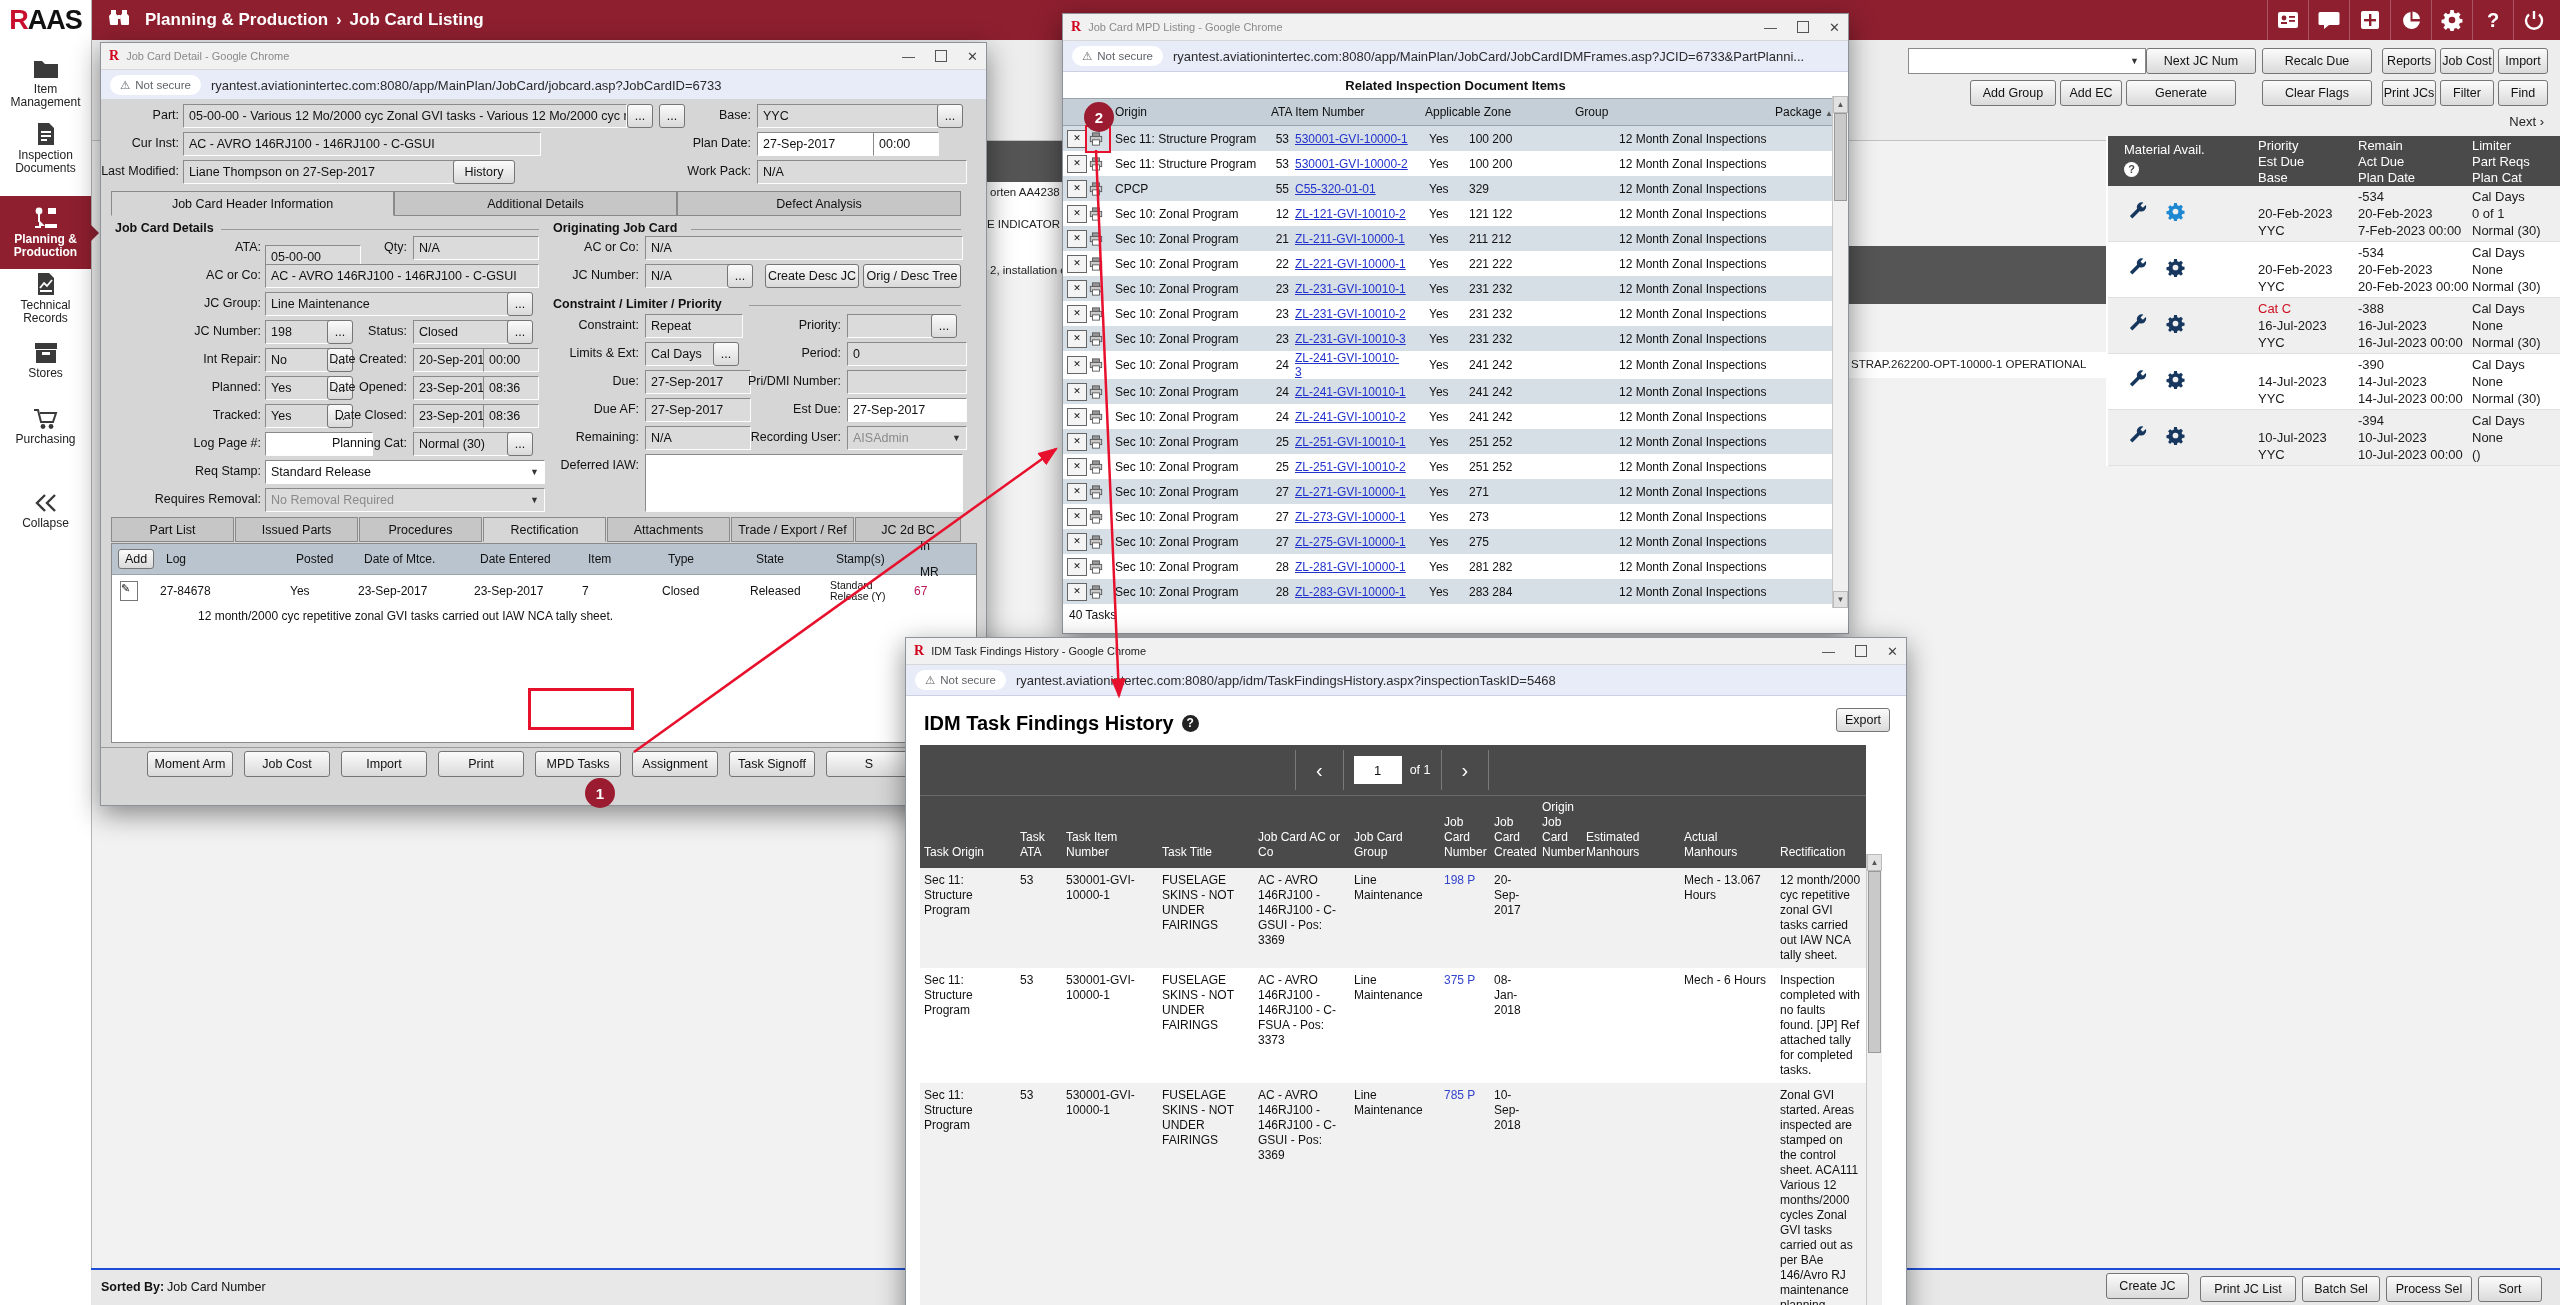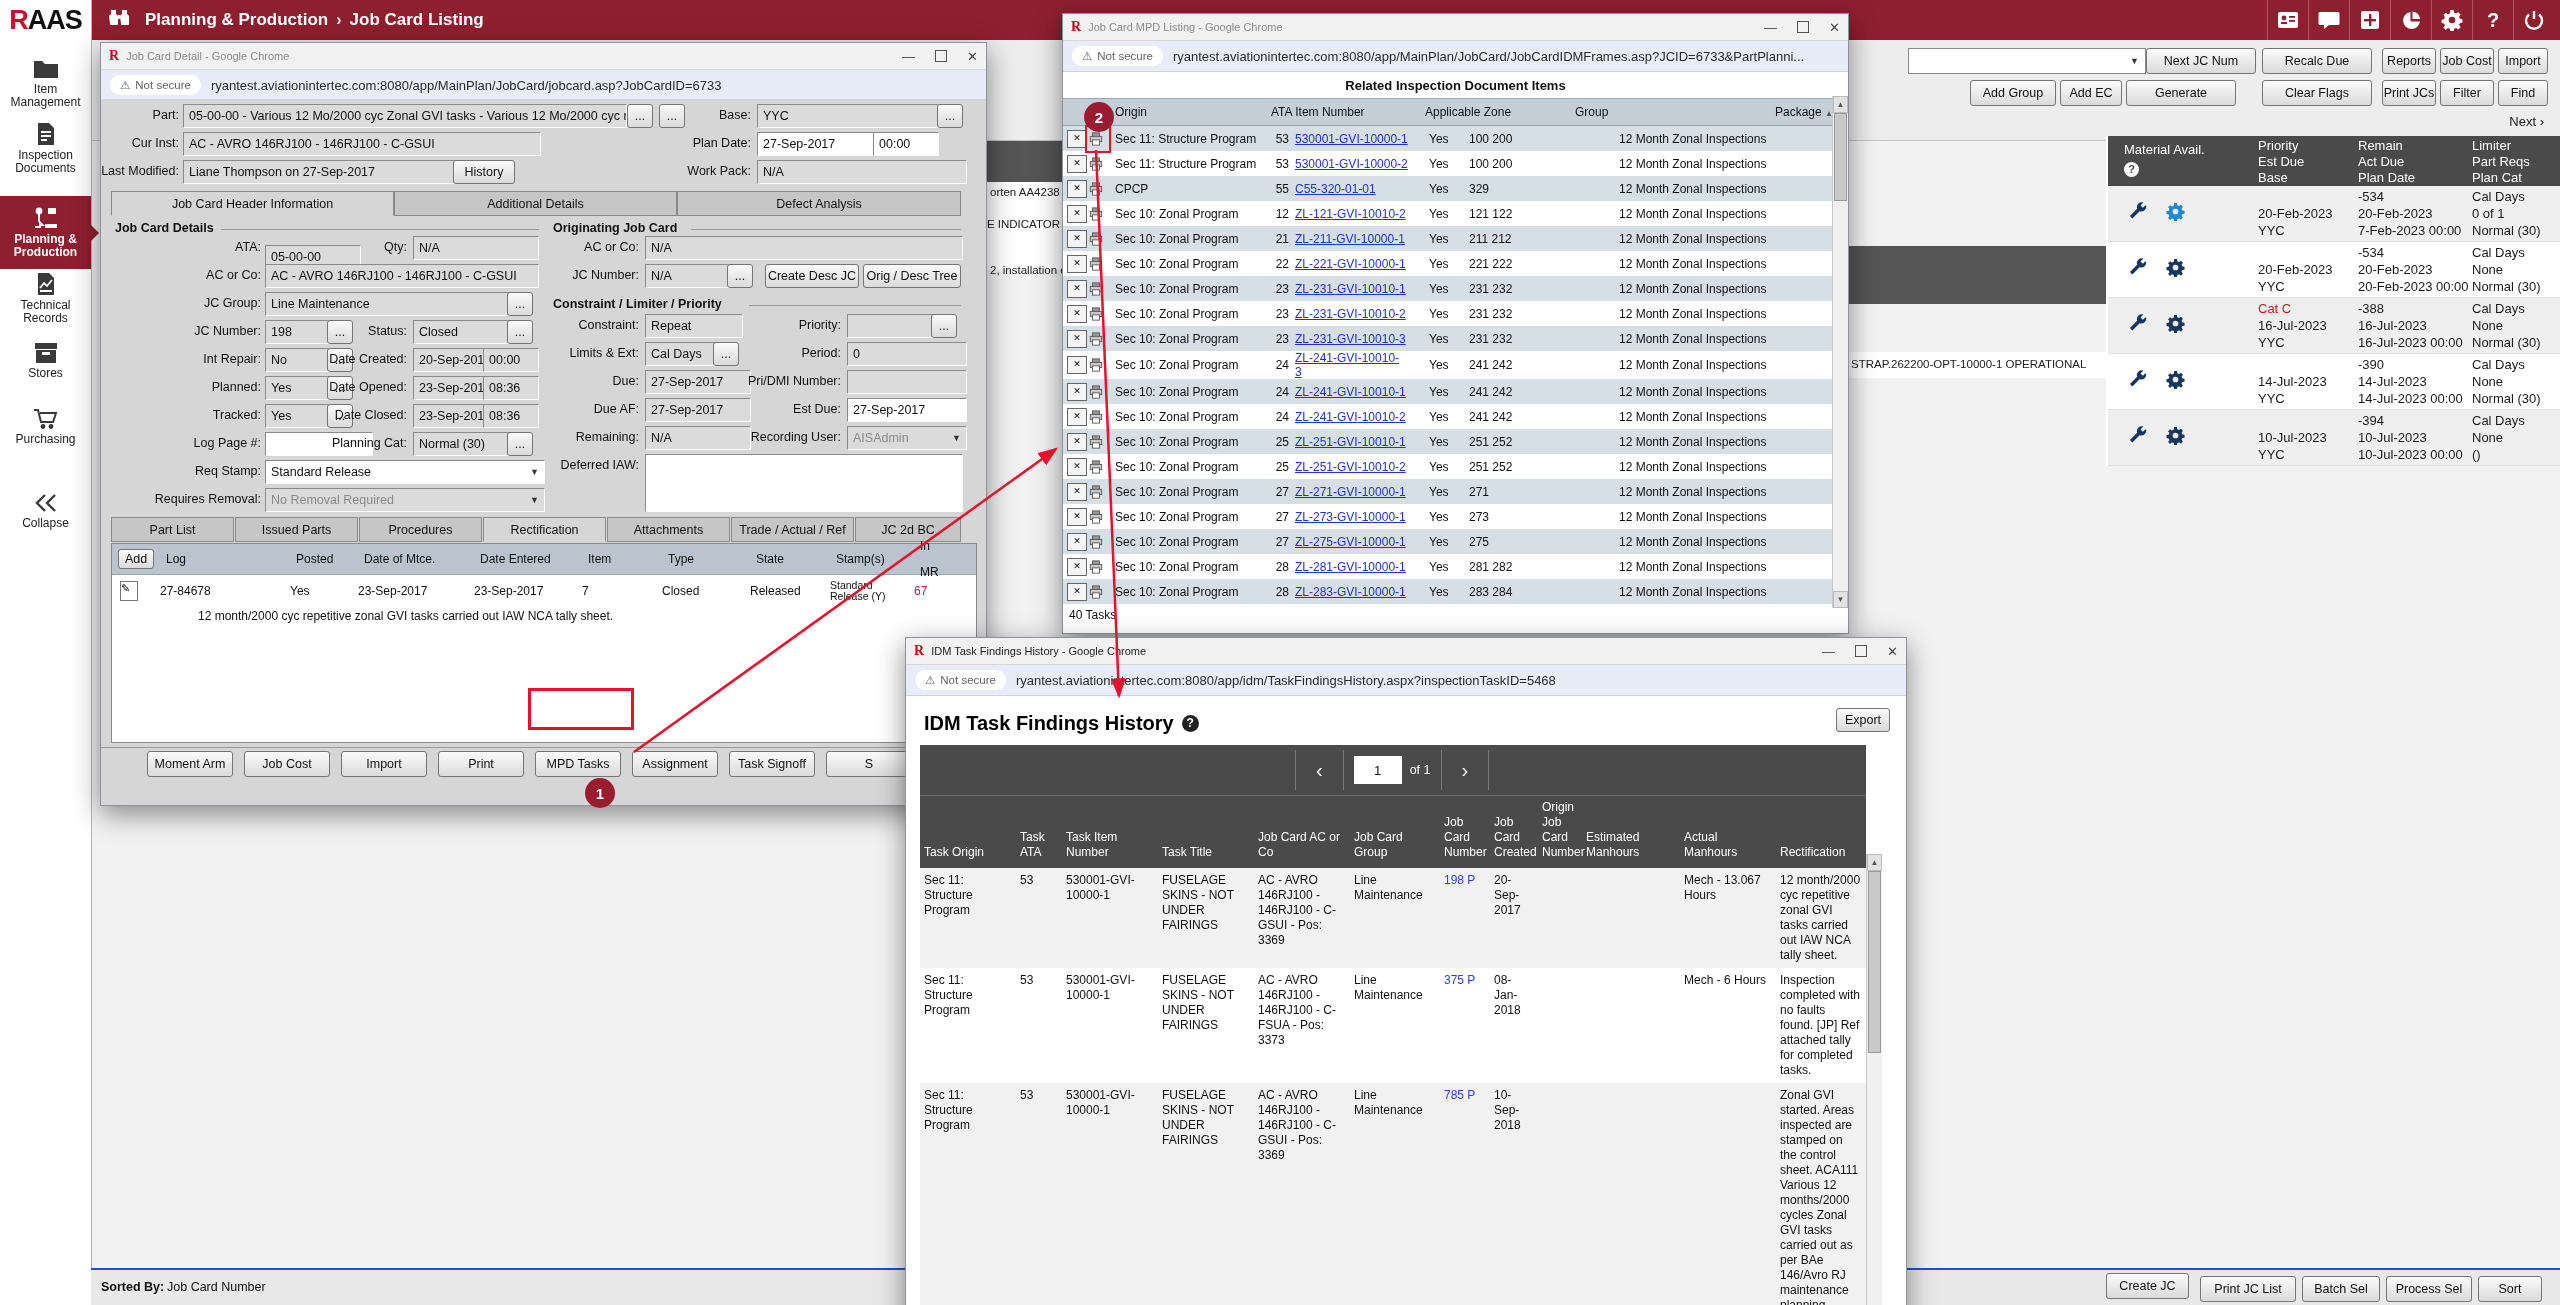--- a/index.html
+++ b/index.html
@@ -553,21 +553,21 @@
     <span class="lbl" style="left:640px;top:326px;width:100px">Recording User:</span>
     <div class="f fd" style="left:746px;top:327px;width:108px"><span>AISAdmin</span><span class="caret">▼</span></div>
     <span class="lbl" style="left:438px;top:354px;width:100px">Deferred IAW:</span>
     <div class="f fw" style="left:544px;top:355px;width:306px;height:56px"></div>
 
     <div class="tab" style="left:10px;top:418px;width:123px">Part List</div>
     <div class="tab" style="left:134px;top:418px;width:123px">Issued Parts</div>
     <div class="tab" style="left:258px;top:418px;width:123px">Procedures</div>
     <div class="tab active" style="left:382px;top:418px;width:123px">Rectification</div>
     <div class="tab" style="left:506px;top:418px;width:123px">Attachments</div>
-    <div class="tab" style="left:630px;top:418px;width:123px">Trade / Actual / Ref</div>
+    <div class="tab" style="left:630px;top:418px;width:123px">Trade / Export / Ref</div>
     <div class="tab" style="left:754px;top:418px;width:106px">JC 2d BC</div>
 
     <div class="recttbl" style="top:444px;height:198px">
       <div class="rthead">
         <span style="width:48px;padding-left:6px"><span class="btn" style="width:36px;height:20px;display:inline-flex">Add</span></span>
         <span style="width:130px">Log</span>
         <span style="width:68px">Posted</span>
         <span style="width:116px">Date of Mtce.</span>
         <span style="width:108px">Date Entered</span>
         <span style="width:80px">Item</span>

